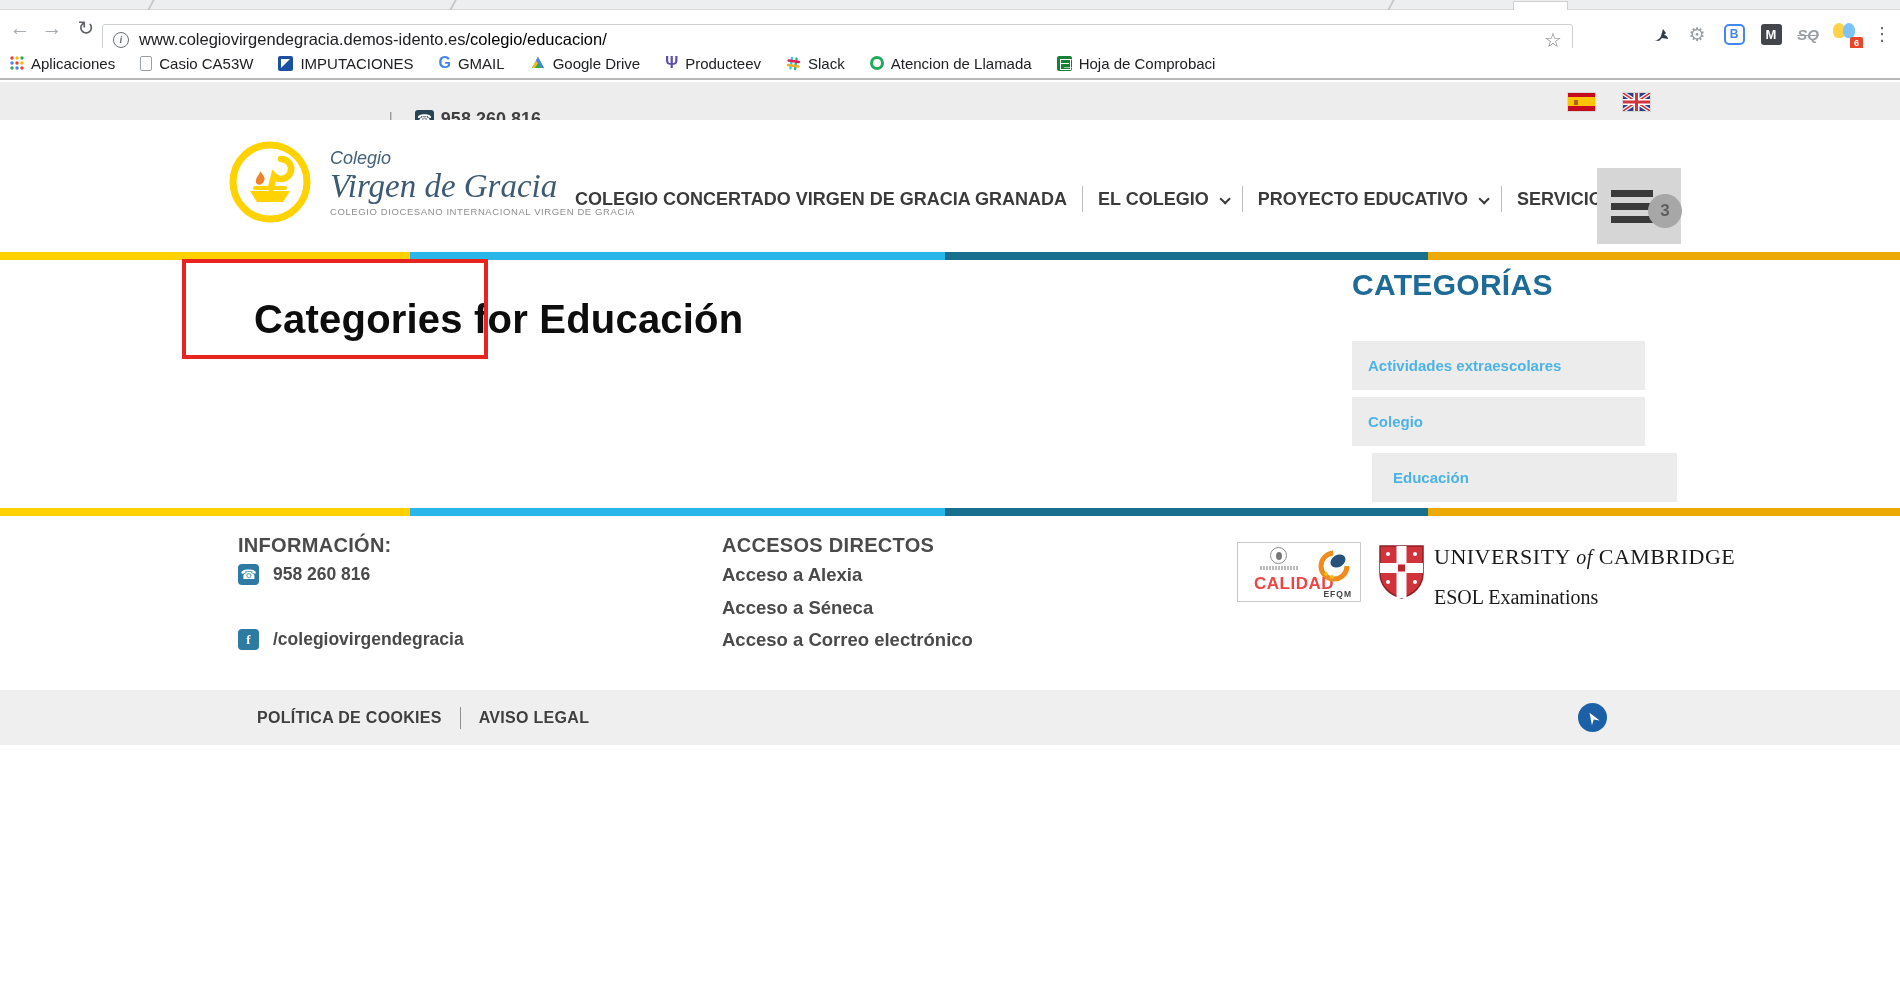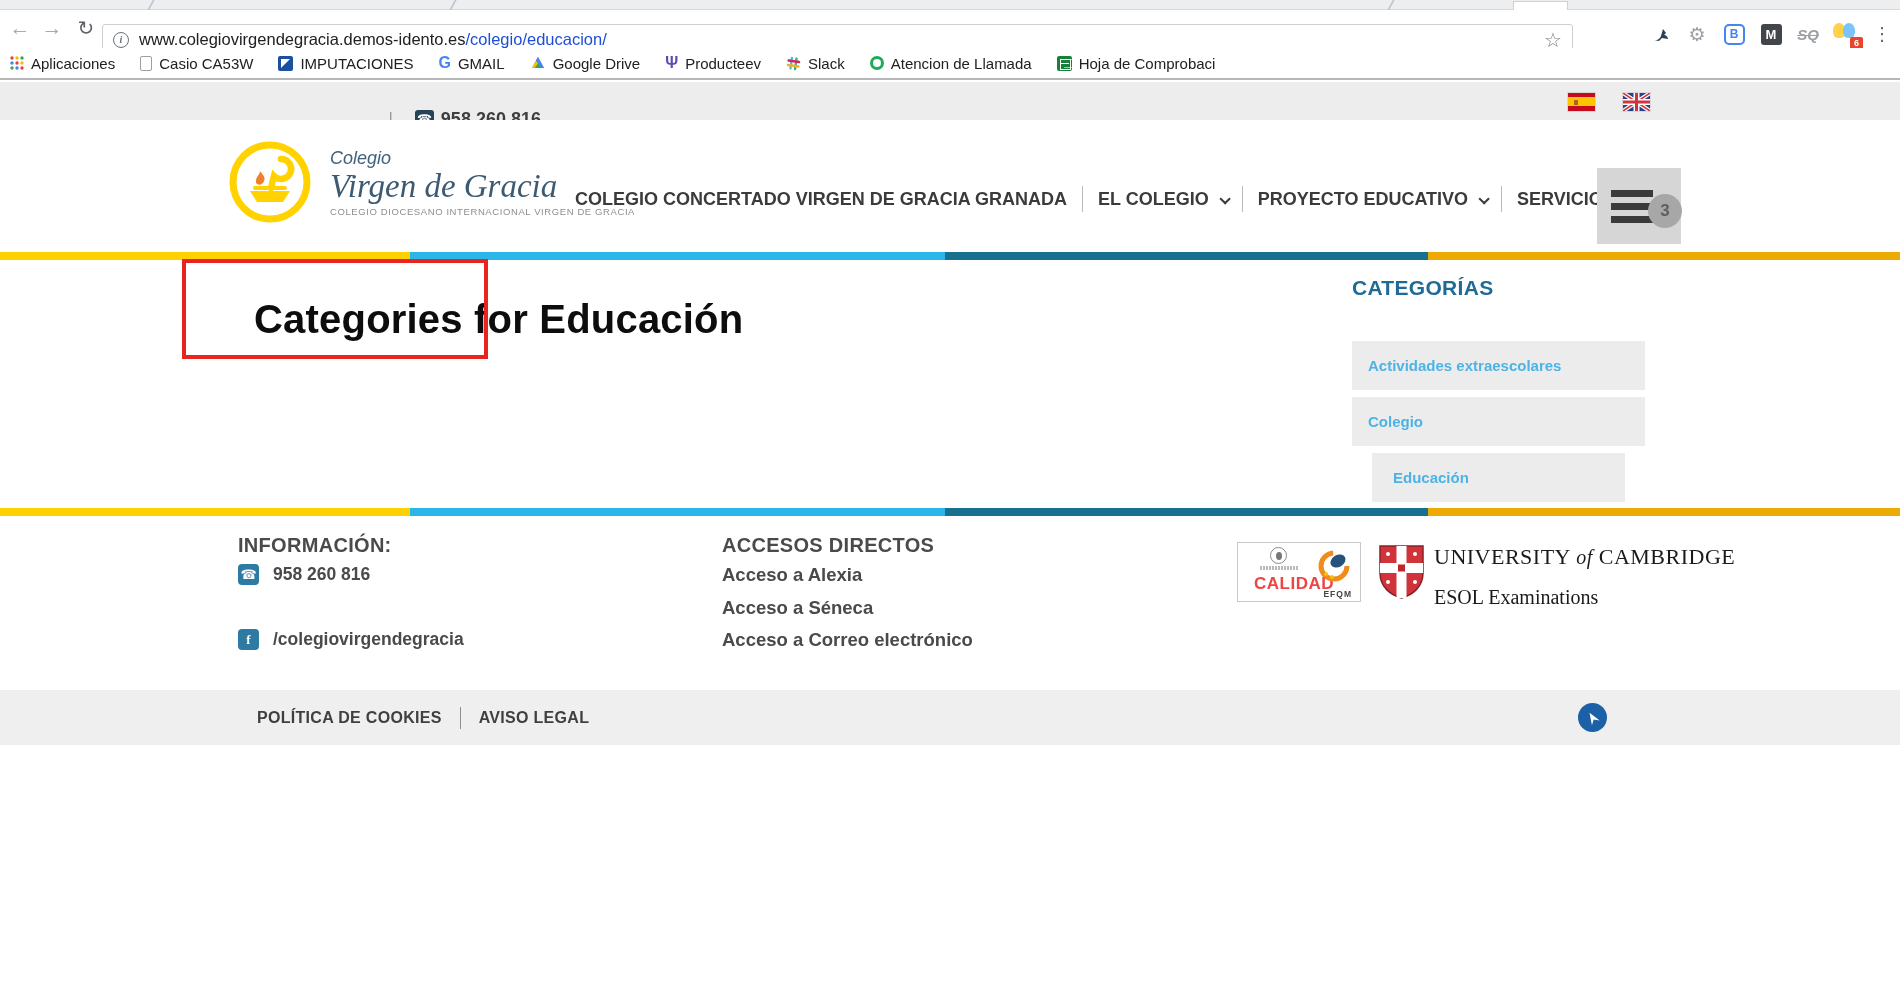--- a/index.html
+++ b/index.html
@@ -13,21 +13,21 @@
   .newtabbox { position:absolute; top:1px; left:1513px; width:55px; height:9px; background:#fff; border:1px solid #d0d0d0; border-bottom:none; }
 
   .toolbar { position:absolute; left:0; top:10px; width:1900px; height:38px; background:#fff; }
   .navbtn { position:absolute; top:4px; font-size:21px; line-height:28px; width:28px; text-align:center; }
   .back { left:6px; color:#a6abb0; }
   .fwd { left:38px; color:#a6abb0; }
   .reload { left:72px; color:#5f6368; font-size:20px; }
   .addressbar { position:absolute; left:102px; top:14px; width:1471px; height:31px; background:#fff; border:1px solid #cdd0d3; border-radius:3px; display:flex; align-items:center; padding:0 10px; }
   .infoicon { width:16px; height:16px; border:1.5px solid #6b7076; border-radius:50%; color:#6b7076; font-size:10px; font-weight:700; line-height:13px; text-align:center; margin-right:10px; font-family:"Liberation Serif",serif; font-style:italic; }
   .urltext { font-size:16.5px; color:#202124; white-space:nowrap; }
-  .urlpath { color:#1d4ed8; }
+  .urlpath { color:#000000; }
   .starbtn { position:absolute; right:10px; top:3px; font-size:20px; color:#7d8288; }
   .extrow { position:absolute; right:6px; top:12px; display:flex; align-items:center; gap:13px; }
   .ext { width:24px; height:24px; display:flex; align-items:center; justify-content:center; position:relative; }
   .ext-gear { font-size:19px; color:#9aa0a6; }
   .ext-tagb { width:21px; height:21px; border:2px solid #4285f4; border-radius:5px; color:#4285f4; font-weight:700; font-size:12px; display:flex; align-items:center; justify-content:center; background:#fff; }
   .ext-m { width:21px; height:21px; background:#424549; border-radius:3px; color:#fff; font-weight:700; font-size:13px; display:flex; align-items:center; justify-content:center; }
   .ext-sq { font-size:15px; font-weight:700; font-style:italic; color:#9aa0a6; text-decoration:line-through; }
   .bulb { width:12px; height:15px; border-radius:50% 50% 40% 40%; position:absolute; top:1px; }
   .bulb1 { left:0; background:#ffd24a; }
   .bulb2 { left:10px; background:#7cc4f7; }
@@ -75,24 +75,24 @@
 
   
   .stripe { position:absolute; left:0; width:1900px; height:8px;
     background:linear-gradient(90deg,#ffd101 0,#ffd101 410px,#2ab6e9 410px,#2ab6e9 945px,#19708e 945px,#19708e 1428px,#eda904 1428px,#eda904 100%); }
   .stripe1 { top:252px; } .stripe2 { top:508px; }
 
   
   .pagetitle { position:absolute; left:238px; top:281px; font-size:40px; font-weight:700; color:#0d0d0d; letter-spacing:0.2px; }
   .annotation-rect { position:absolute; left:182px; top:259px; width:306px; height:100px; border:4px solid #e8241f; z-index:30; }
 
-  .cat-title { position:absolute; left:1352px; top:276px; font-size:21px; font-weight:700; color:#1d6b96; letter-spacing:0.3px; }
+  .cat-title { position:absolute; left:1352px; top:268px; font-size:30px; font-weight:700; color:#1d6b96; letter-spacing:0.3px; }
   .catbox { position:absolute; left:1352px; width:293px; height:49px; background:#ececec; display:flex; align-items:center; padding-left:16px; }
   .catbox a { font-size:15px; font-weight:700; color:#4db3e6; text-decoration:none; }
-  .cb1 { top:341px; } .cb2 { top:397px; } .cb3 { top:453px; left:1372px; width:253px; padding-left:21px; }
+  .cb1 { top:341px; } .cb2 { top:397px; } .cb3 { top:453px; left:1372px; width:305px; padding-left:21px; }
 
   
   .f-head { position:absolute; font-size:20px; font-weight:700; color:#4a4a4a; letter-spacing:0.3px; }
   .fh-info { left:238px; top:534px; }
   .fh-links { left:722px; top:534px; }
   .f-row { position:absolute; display:flex; align-items:center; gap:14px; font-size:17.5px; font-weight:700; color:#4a4a4a; }
   .fr1 { left:238px; top:564px; } .fr2 { left:238px; top:597px; } .fr3 { left:238px; top:629px; }
   .f-ic-sq { width:21px; height:21px; background:#2d7ba2; border-radius:4px; color:#fff; text-align:center; font-size:13px; line-height:21px; }
   .f-link { position:absolute; font-size:18.5px; font-weight:700; color:#4a4a4a; text-decoration:none; }
   .fl1 { left:722px; top:564px; } .fl2 { left:722px; top:597px; } .fl3 { left:722px; top:629px; }

